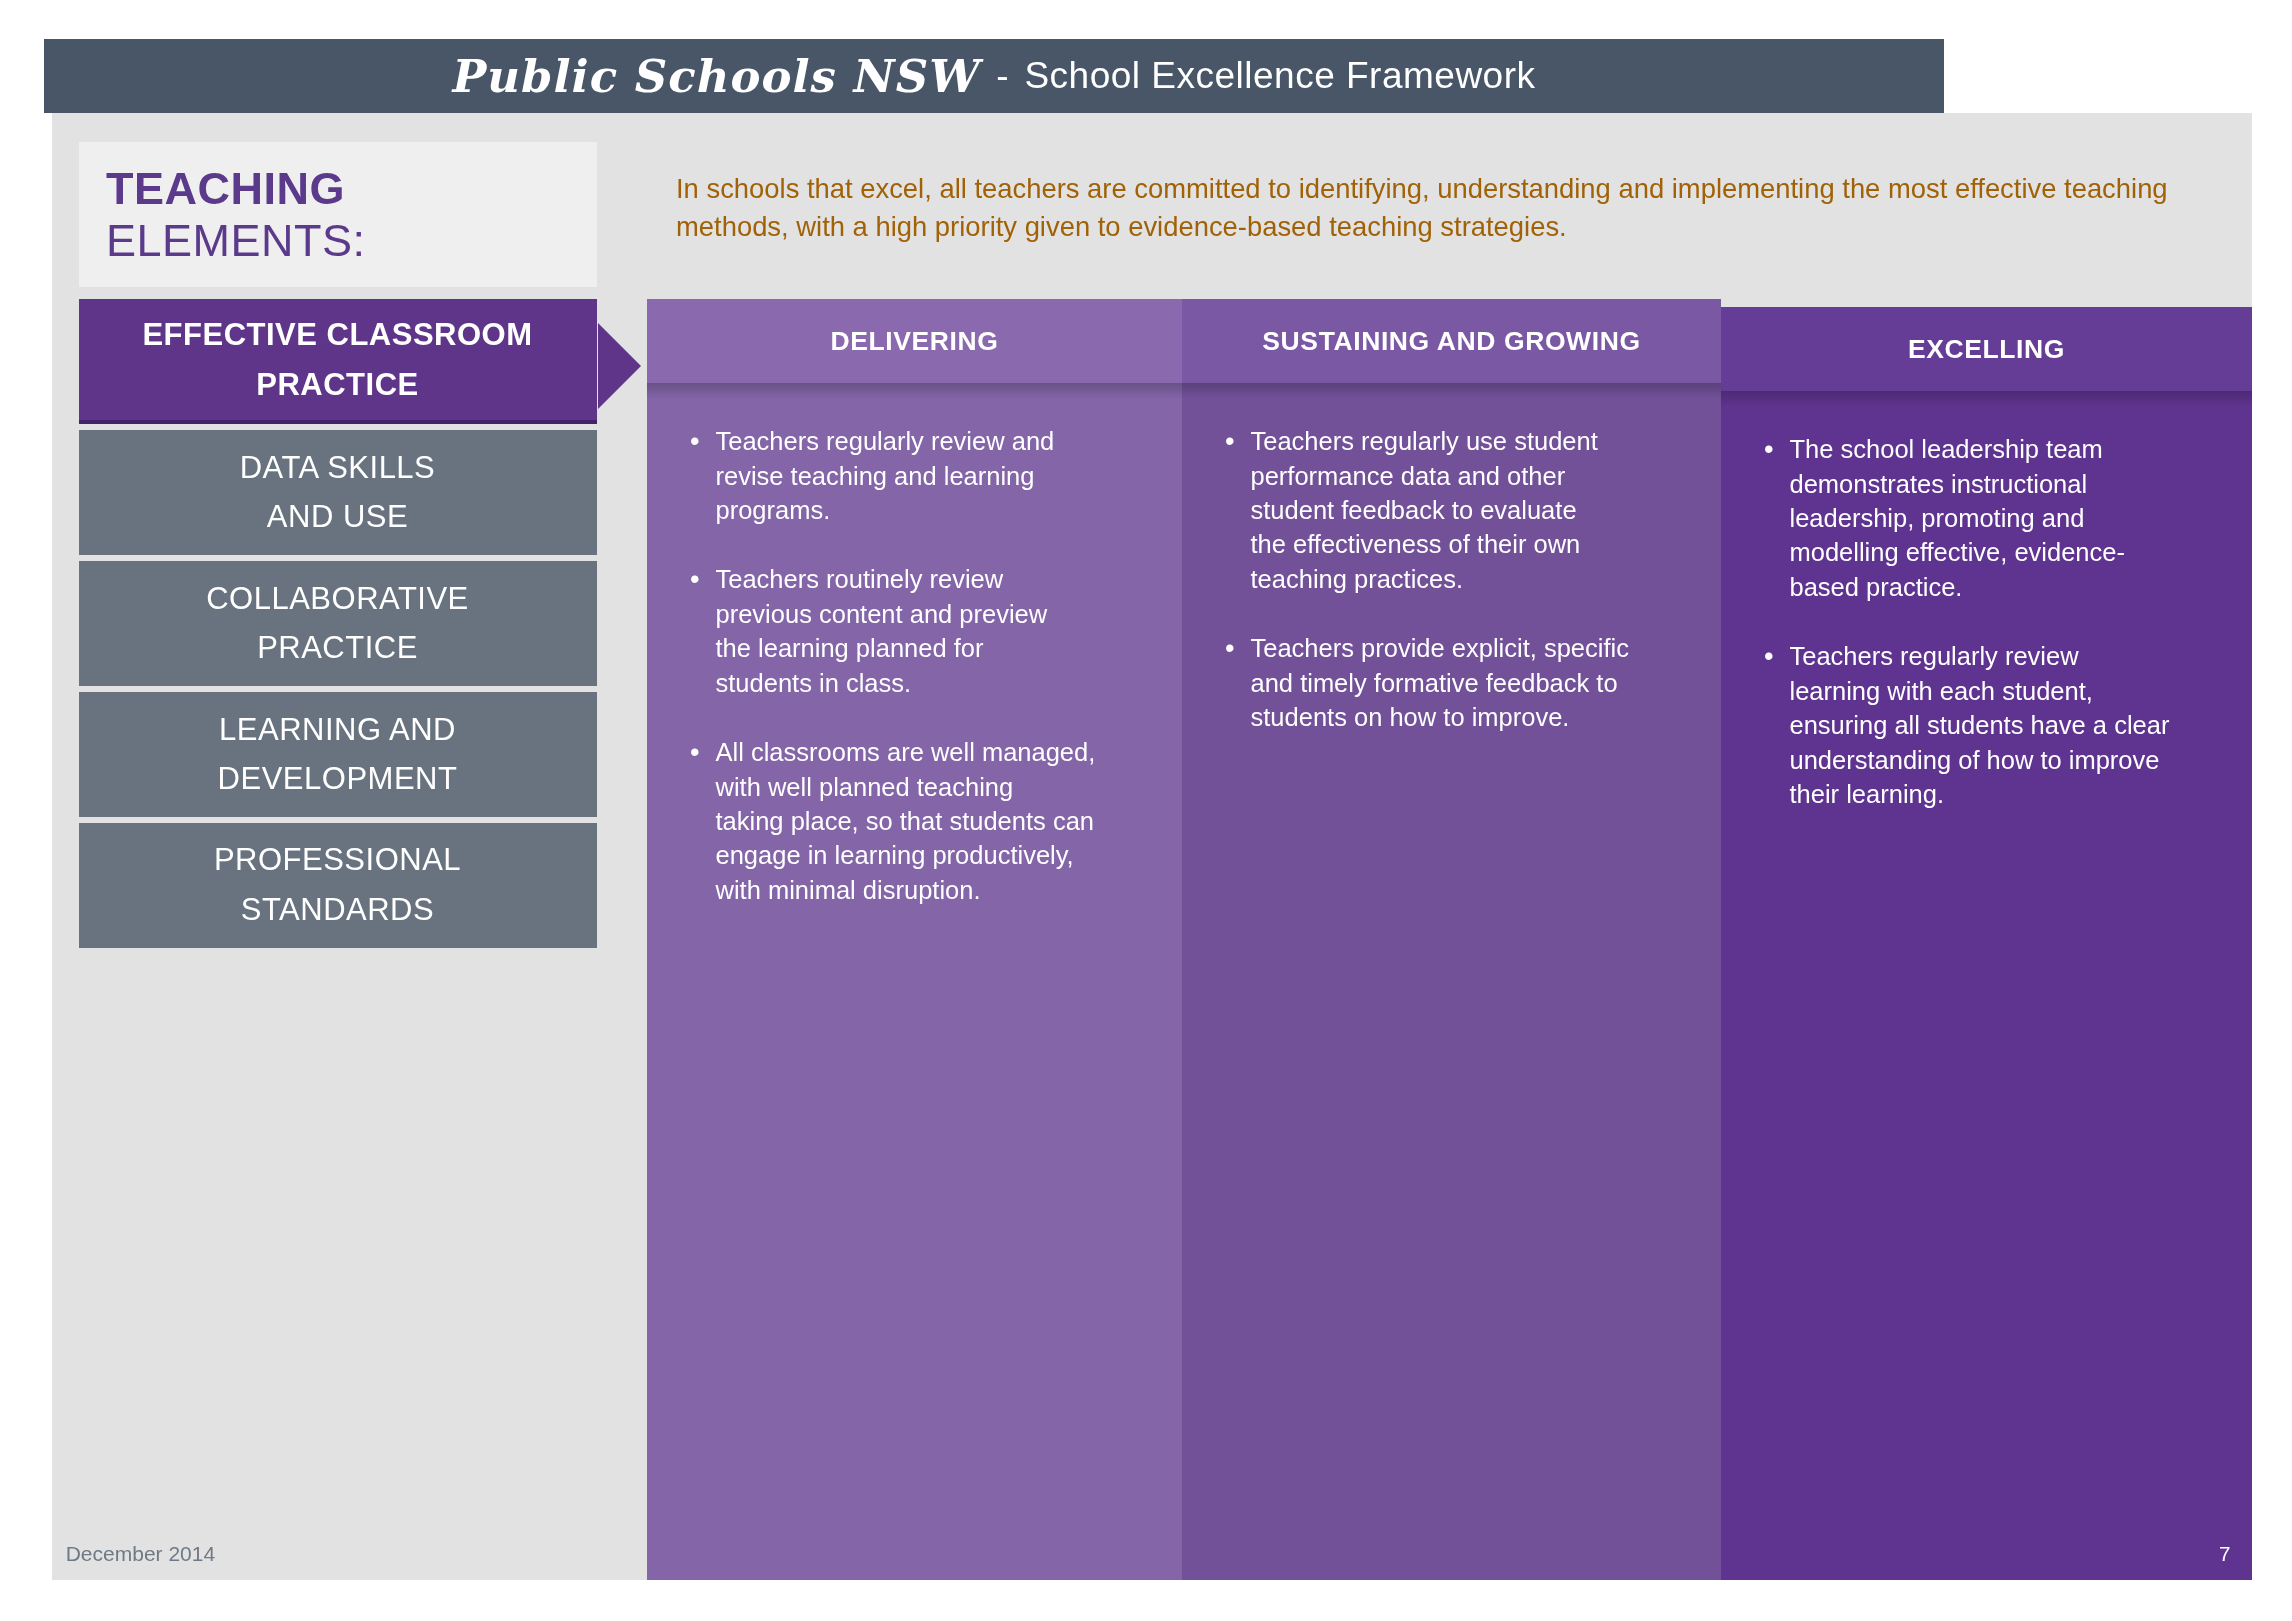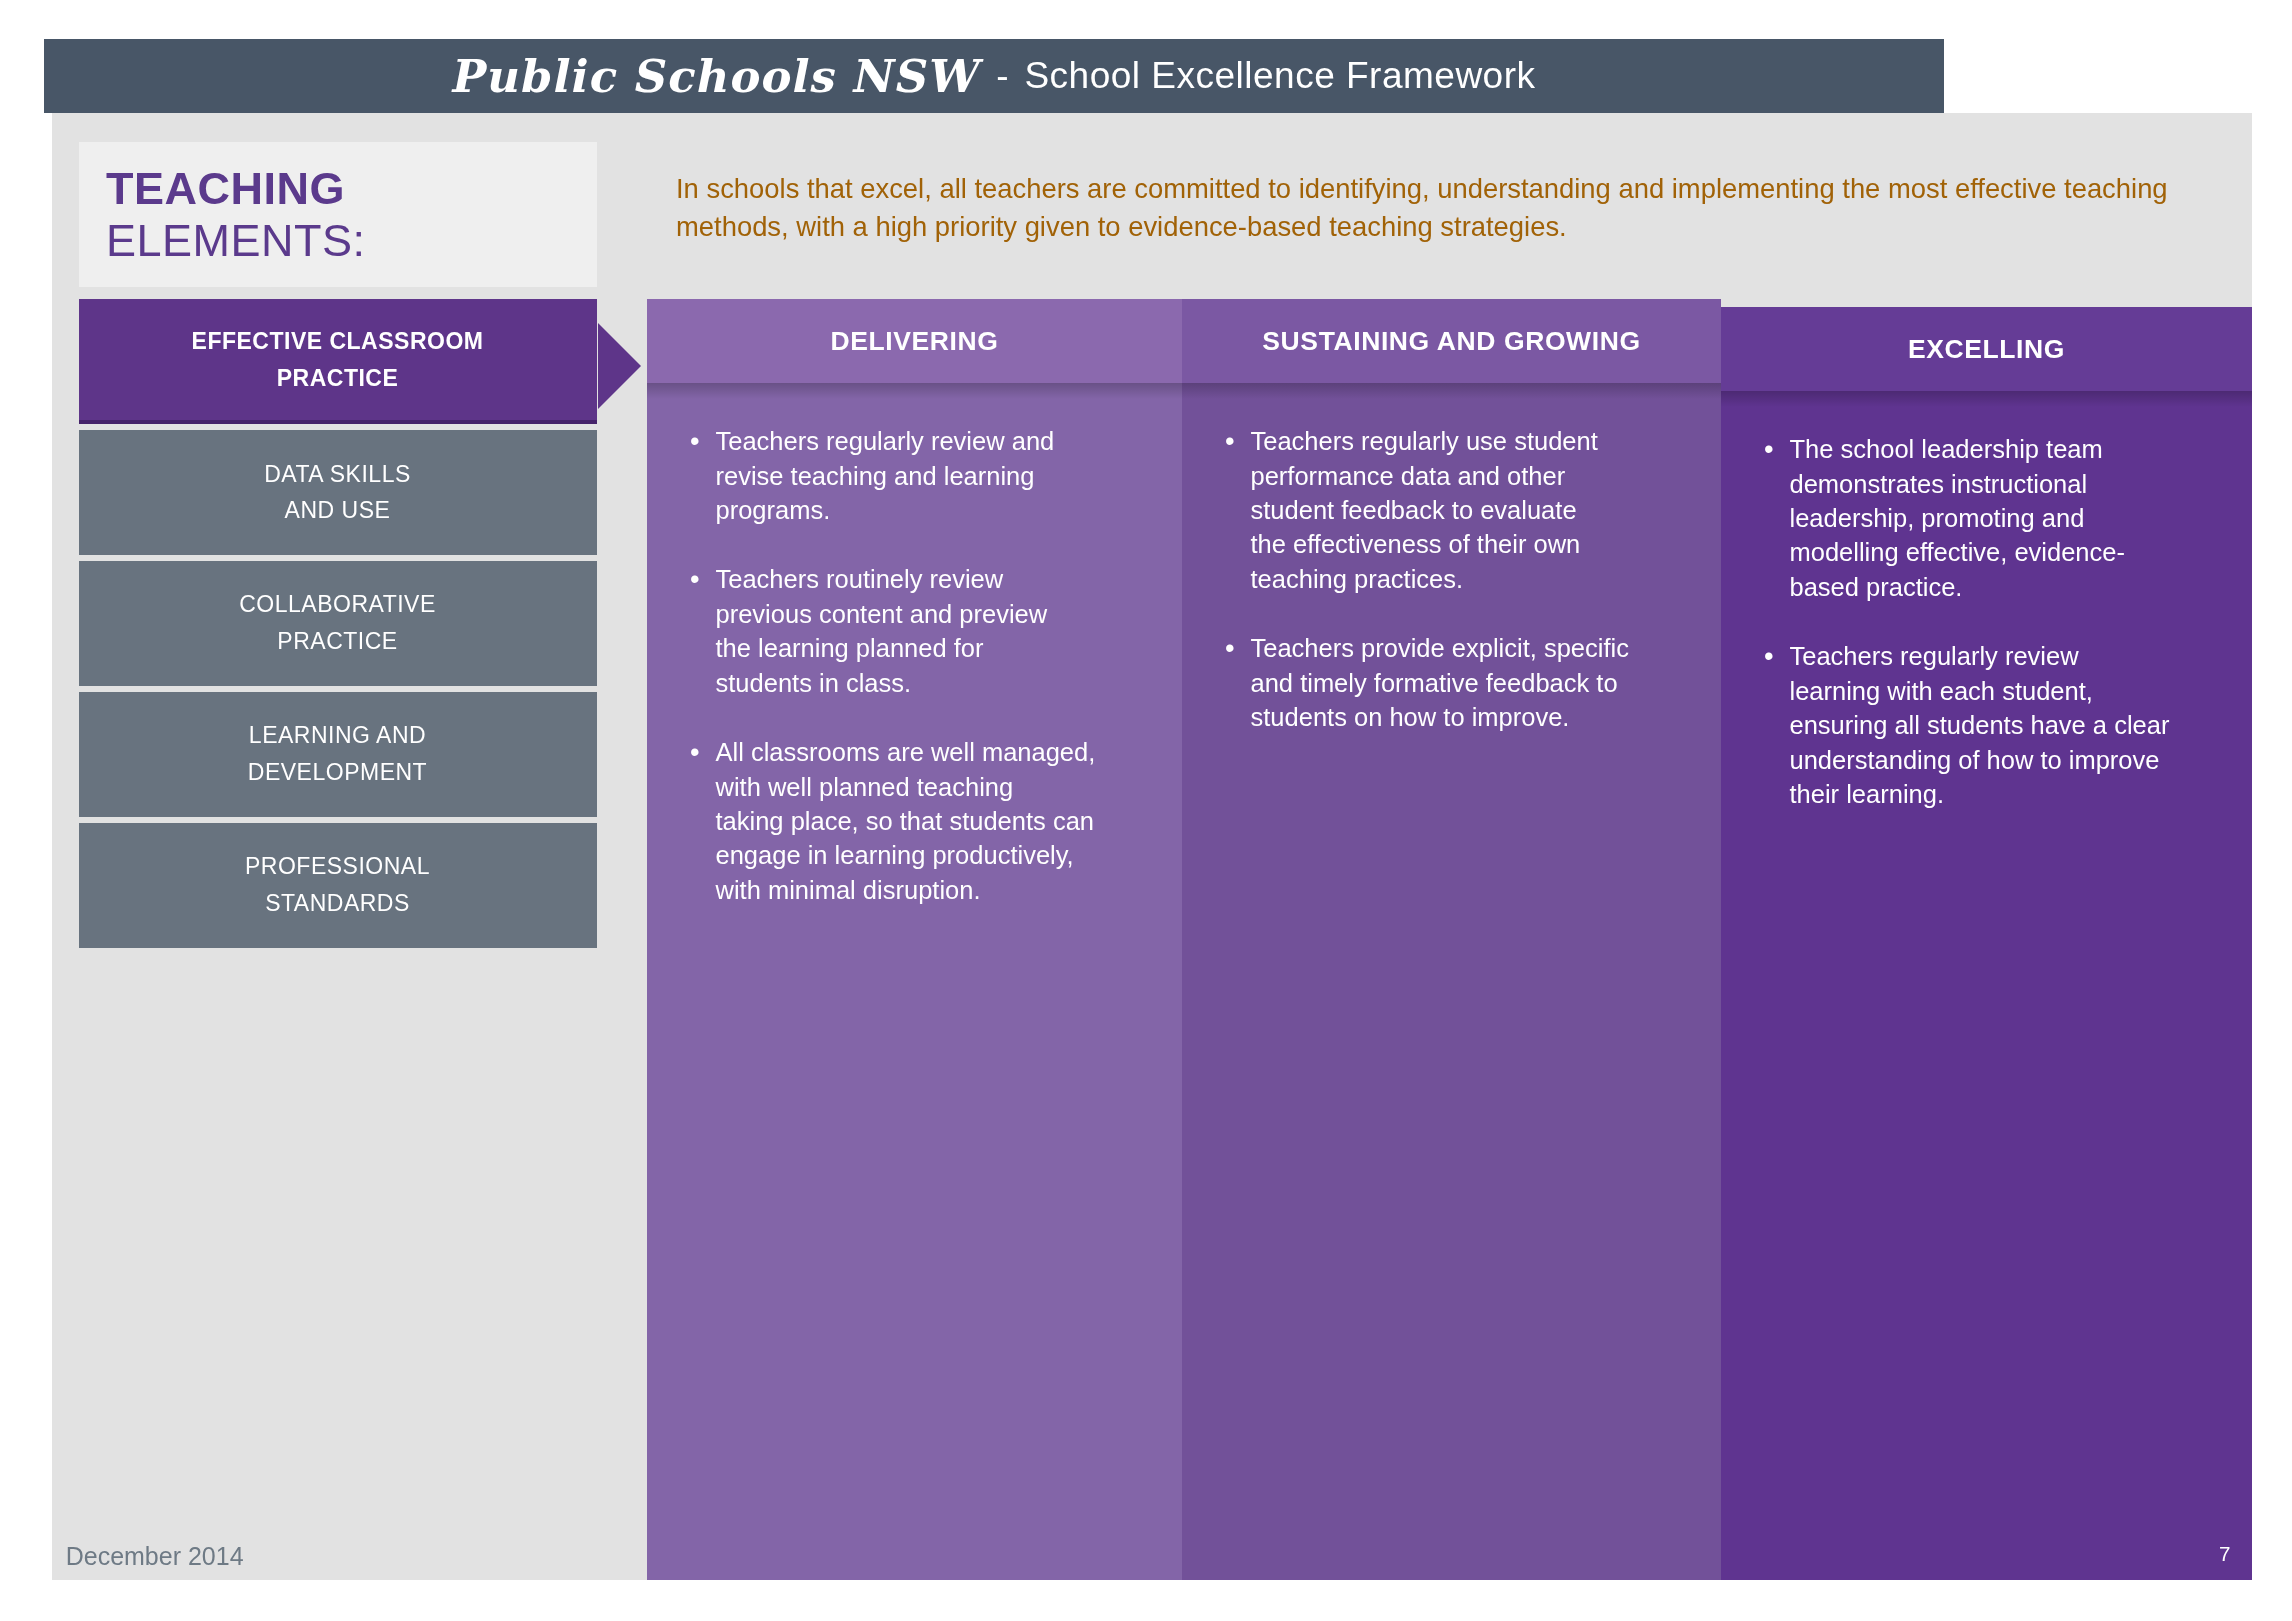--- a/index.html
+++ b/index.html
@@ -40,21 +40,21 @@
     font-size:27.4px;line-height:1.38;color:#a16207;white-space:pre-line;
   }
   
   .sidebar{position:absolute;left:26.5px;top:186px;width:518px;}
   .side-item{
     box-sizing:border-box;width:518px;height:125px;margin-bottom:5.9px;
     background:#68737f;color:#ffffff;
     display:flex;align-items:center;justify-content:center;text-align:center;
   }
   .side-item .side-label{
-    font-size:23px;line-height:1.6;white-space:pre-line;letter-spacing:0.5px;
+    font-size:31px;line-height:1.6;white-space:pre-line;letter-spacing:0.5px;
   }
   .side-item.active{
     background:#5e3589;border-bottom:4.9px solid #45236a;font-weight:bold;
   }
   
   .arrow{
     position:absolute;left:546px;top:210px;width:0;height:0;
     border-top:43px solid transparent;border-bottom:43px solid transparent;
     border-left:43px solid #5e3589;
   }
@@ -81,21 +81,21 @@
   .col-body{flex:1;padding:25.5px 35px 0 43px;margin:0;list-style:none;}
   .col-body li{
     position:relative;padding-left:25.5px;margin:0 0 35px 0;
     color:#ffffff;font-size:25.5px;line-height:1.35;white-space:pre-line;
   }
   .col-body li::before{
     content:"\2022";position:absolute;left:0;top:-1px;font-size:27.4px;
   }
   
   .footer-date{
-    position:absolute;left:13.7px;top:1429px;font-size:25px;color:#6e7a85;
+    position:absolute;left:13.7px;top:1429px;font-size:21px;color:#6e7a85;
   }
   .page-number{
     position:absolute;right:21.6px;top:1429px;font-size:20.6px;color:#ffffff;
   }
 </style>
 </head>
 <body>
 
 <div class="page">
 

